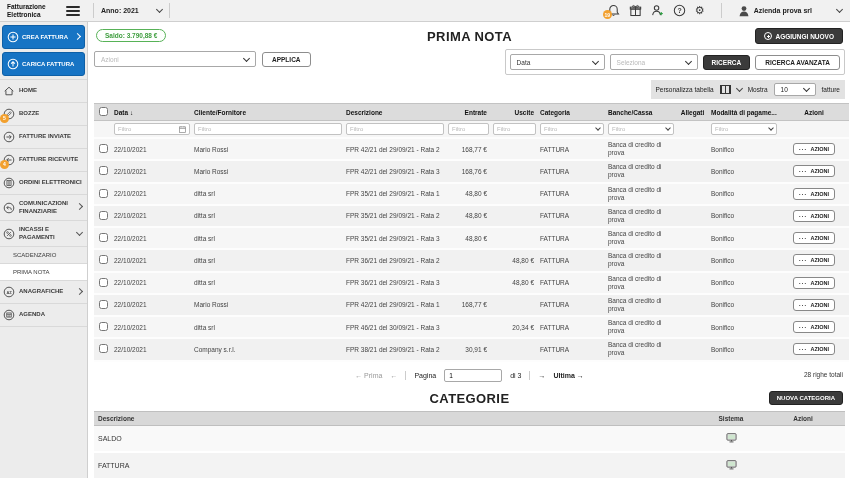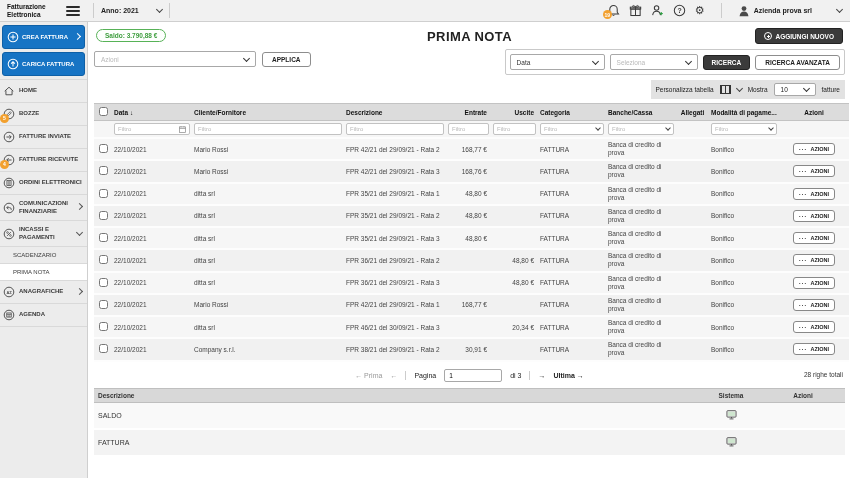--- a/index.html
+++ b/index.html
@@ -618,20 +618,24 @@
     <span class="pg-div"></span>
     <span>Pagina</span>
     <input class="pg-input" value="1" style="">
     <span>di 3</span>
     <span class="pg-div"></span>
     <span class="pg-arrow">→</span>
     <span class="pg-strong">Ultima →</span>
     <span class="pg-total">28 righe totali</span>
   </div>
 
+  <div class="cat-header">
+    <div class="cat-title">CATEGORIE</div>
+    <button class="btn-dark cat-btn">NUOVA CATEGORIA</button>
+  </div>
 
   <table class="catgrid">
     <colgroup>
         <col>
         <col style="width:60px">
         <col style="width:84px">
       </colgroup>
     <thead>
       <tr>
         <th>Descrizione</th>

